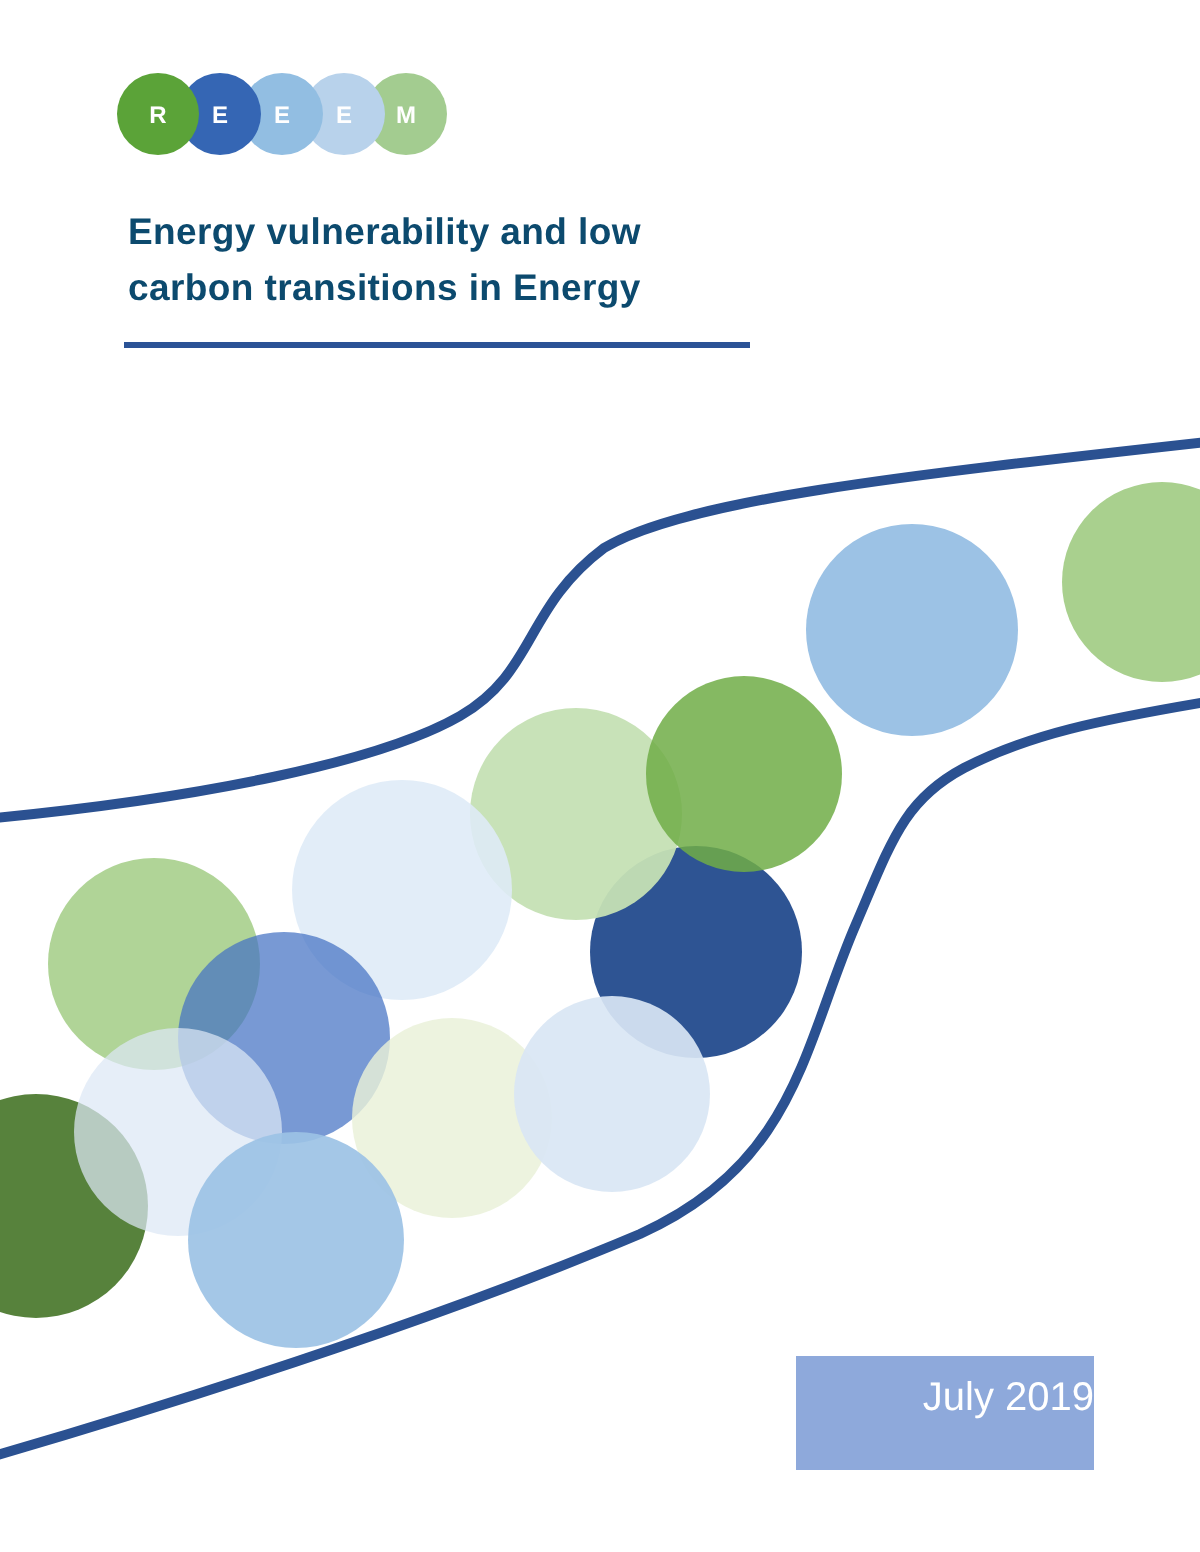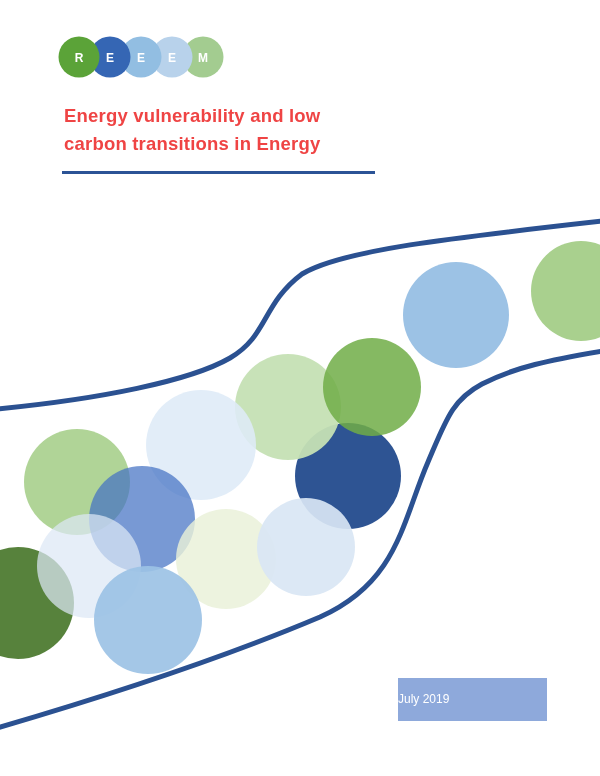--- a/index.html
+++ b/index.html
@@ -56,24 +56,24 @@
     left: 62px;
     top: 171px;
     width: 313px;
     height: 3px;
   }
   .date-badge {
     position: absolute;
     left: 398px;
     top: 678px;
     width: 149px;
-    height: 43px;
+    height: 57px;
     line-height: 43px;
-    text-align: left;
-    font-size: 12px;
+    text-align: right;
+    font-size: 20px;
   }
 </style>
 </head>
 <body>
 
 <div class="page" style="background: rgb(255, 255, 255);">
 
   <svg class="artwork" viewBox="0 0 600 776" xmlns="http://www.w3.org/2000/svg">
       <circle cx="581" cy="291" r="50" fill="#A9D08E" fill-opacity="1"></circle>
       <circle cx="456" cy="315" r="53" fill="#9CC2E5" fill-opacity="1"></circle>
@@ -100,19 +100,19 @@
         <circle cx="53" cy="23" r="20.5" fill="#3566B4"></circle>
         <circle cx="22" cy="23" r="20.5" fill="#5BA338"></circle>
         <text x="22" y="27.5" text-anchor="middle" fill="#FFFFFF" class="logo-letter">R</text>
         <text x="53" y="27.5" text-anchor="middle" fill="#FFFFFF" class="logo-letter">E</text>
         <text x="84" y="27.5" text-anchor="middle" fill="#FFFFFF" class="logo-letter">E</text>
         <text x="115" y="27.5" text-anchor="middle" fill="#FFFFFF" class="logo-letter">E</text>
         <text x="146" y="27.5" text-anchor="middle" fill="#FFFFFF" class="logo-letter">M</text>
       </svg>
   </div>
 
-  <h1 class="title" style="color: #ef4444;"><span>Energy vulnerability and low</span><br><span>carbon transitions in Energy</span></h1>
+  <h1 class="title" style="color: #0c4a6e;"><span>Energy vulnerability and low</span><br><span>carbon transitions in Energy</span></h1>
 
   <div class="divider" style="background: rgb(43, 83, 150);"></div>
 
   <div class="date-badge" style="background: rgb(142, 169, 219); color: rgb(255, 255, 255);">July 2019</div>
 
 </div>
 
 </body></html>

